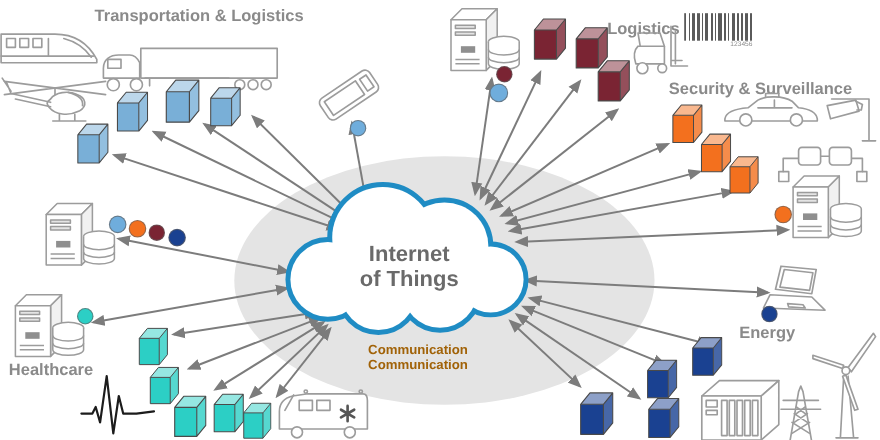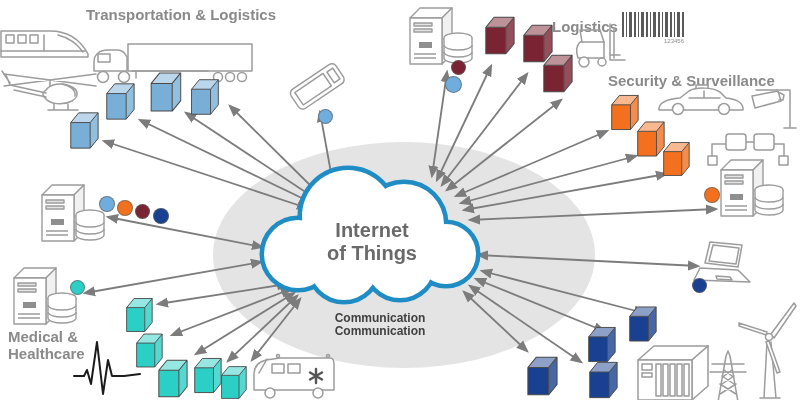--- a/index.html
+++ b/index.html
@@ -16,21 +16,21 @@
   
   #cloud{left:250px;top:158px;z-index:3;}
   .cloudtext{font-family:"Liberation Sans",sans-serif;font-weight:bold;font-size:20px;
              fill:var(--cloud_text,#6a6a6a);text-anchor:middle;}
   
   .lbl{color:var(--label_gray,#8a8a8a);font-weight:bold;font-size:14px;white-space:nowrap;
        z-index:4;line-height:17px;}
   .lbl.big{font-size:15px;}
   .lbl.two span{display:block;}
   #comm-label{left:300px;top:312px;width:160px;text-align:center;font-size:12px;
-              font-weight:bold;color:#404040;line-height:13px;z-index:2;}
+              font-weight:bold;color:#a16207;line-height:13px;z-index:2;}
   #comm-label span{display:block;}
   
   .icon{z-index:4;overflow:visible;}
   .ln{stroke:var(--icon_gray,#9c9c9c);fill:none;stroke-width:1.5;stroke-linecap:round;stroke-linejoin:round;}
   .wf{fill:#fff;}
   
   .cube{z-index:5;}
   .cube-transport{color:var(--transport_blue,#79afd7);}
   .cube-medical{color:var(--medical_cyan,#2ccfc5);}
   .cube-logistics{color:var(--logistics_maroon,#7a2433);}
@@ -216,21 +216,20 @@
   <span class="abs dot dot-orange" style="left:117px;top:200px;width:16px;height:16px"></span>
   <span class="abs dot dot-maroon" style="left:135px;top:204px;width:15px;height:15px"></span>
   <span class="abs dot dot-navy" style="left:153px;top:208px;width:16px;height:16px"></span>
 
   <svg class="abs icon" style="left:12px;top:266px" width="66" height="64" viewBox="0 0 66 64">
       <use href="#sym-server"></use>
     </svg>
   <span class="abs dot dot-cyan" style="left:70px;top:280px;width:15px;height:15px"></span>
 
   <div class="abs lbl big two" style="left:8px;top:328px">
-    <span>Medical &amp;</span>
     <span>Healthcare</span>
   </div>
 
   <svg class="abs icon" style="left:74px;top:336px" width="68" height="62" viewBox="0 0 68 62">
     <polyline class="ekgline" points="0,40 10,40 13,34 17,48 23,6 29,58 34,24 38,40 50,40 66,38"></polyline>
   </svg>
 
   <svg class="abs icon cube cube-medical" style="left:125px;top:296px" width="28" height="38" viewBox="0 0 34 44">
       <use href="#sym-cube"></use>
     </svg>
@@ -343,20 +342,21 @@
     <g class="ln">
       <polygon class="wf" points="18,2 50,5 46,27 13,23"></polygon>
       <polygon class="wf" points="21,5 47,8 44,24 17,21"></polygon>
       <polygon class="wf" points="8,28 46,30 58,42 2,40"></polygon>
       <polygon class="wf" points="24,36 38,37 40,40 25,39"></polygon>
     </g>
   </svg>
   <span class="abs dot dot-navy" style="left:692px;top:278px;width:15px;height:15px"></span>
 
   <div class="abs lbl big two" style="left:672px;top:294px">
+    <span>Energy</span>
   </div>
 
   <svg class="abs icon cube cube-industrial" style="left:628px;top:303px" width="29" height="42" viewBox="0 0 34 44">
       <use href="#sym-cube"></use>
     </svg>
   <svg class="abs icon cube cube-industrial" style="left:587px;top:324px" width="29" height="41" viewBox="0 0 34 44">
       <use href="#sym-cube"></use>
     </svg>
   <svg class="abs icon cube cube-industrial" style="left:526px;top:354px" width="32" height="44" viewBox="0 0 34 44">
       <use href="#sym-cube"></use>

